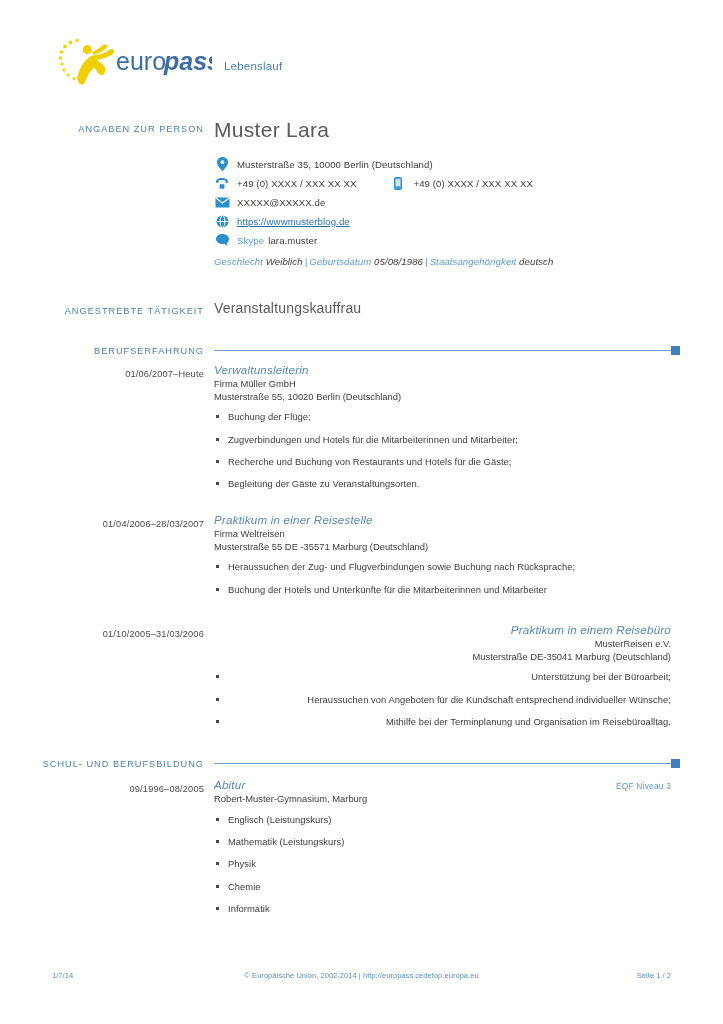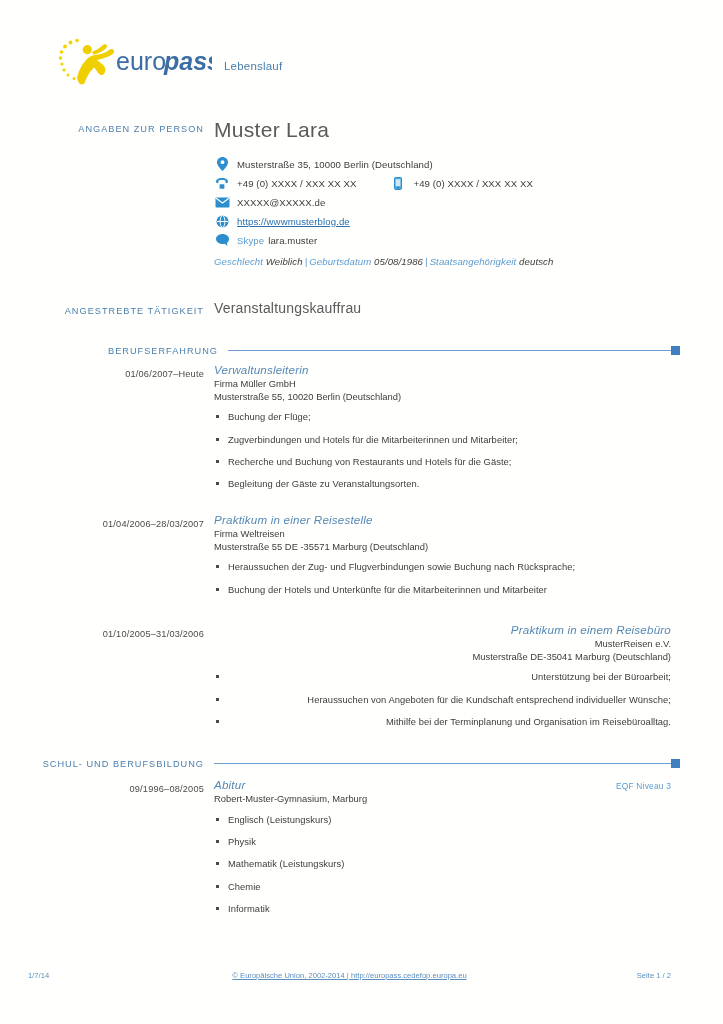--- a/index.html
+++ b/index.html
@@ -211,24 +211,24 @@
   .footer {
     position: absolute;
     left: 0;
     bottom: 44px;
     width: 723px;
     display: flex;
     align-items: flex-start;
     font-size: 7.6px;
     color: #5b8fc0;
     box-sizing: border-box;
-    padding: 0 52px 0 28px;
+    padding: 0 52px 0 52px;
   }
   .footer-left { width: 130px; text-align: left; }
-  .footer-center { flex: 1; text-align: center; white-space: nowrap; text-decoration: underline; }
+  .footer-center { flex: 1; text-align: center; white-space: nowrap; }
   .footer-right { width: 130px; text-align: right; }
 </style>
 </head>
 <body>
 
 <div class="page">
 
   <div class="header">
     <div class="logo-wrap">
       <svg class="logo-svg" width="160" height="52" viewBox="0 0 160 52" xmlns="http://www.w3.org/2000/svg">
@@ -344,21 +344,21 @@
 
   <div class="row" style="position:absolute; left:0; top:300px; width:723px;">
     <div class="col-label">
       <span class="section-label">Angestrebte Tätigkeit</span>
     </div>
     <div class="col-body" style="padding-right:52px;">
       <div class="target-job">Veranstaltungskauffrau</div>
     </div>
   </div>
 
-  <div class="row" style="position:absolute; left:0; top:340px; width:723px;padding-left:14px;">
+  <div class="row" style="position:absolute; left:0; top:340px; width:723px;">
     <div class="col-label">
       <span class="section-label">Berufserfahrung</span>
     </div>
     <div class="col-body" style="padding-right:43px;">
       <div class="rule-wrap">
         <div class="rule-line"></div>
         <div class="rule-square"></div>
       </div>
     </div>
   </div>
@@ -428,22 +428,22 @@
       <span class="date-label">09/1996–08/2005</span>
     </div>
     <div class="col-body" style="padding-right:52px;">
       <div class="entry-head-row">
         <div class="entry-title">Abitur</div>
         <div class="eqf">EQF Niveau 3</div>
       </div>
       <div class="entry-org">Robert-Muster-Gymnasium, Marburg</div>
       <ul class="entry-bullets">
         <li>Englisch (Leistungskurs)</li>
+        <li>Mathematik (Leistungskurs)</li>
         <li>Physik</li>
-        <li>Mathematik (Leistungskurs)</li>
         <li>Chemie</li>
         <li>Informatik</li>
       </ul>
     </div>
   </div>
 
   <div class="footer">
     <div class="footer-left">1/7/14</div>
     <div class="footer-center">© Europäische Union, 2002-2014 | http://europass.cedefop.europa.eu</div>
     <div class="footer-right">Seite 1 / 2</div>

